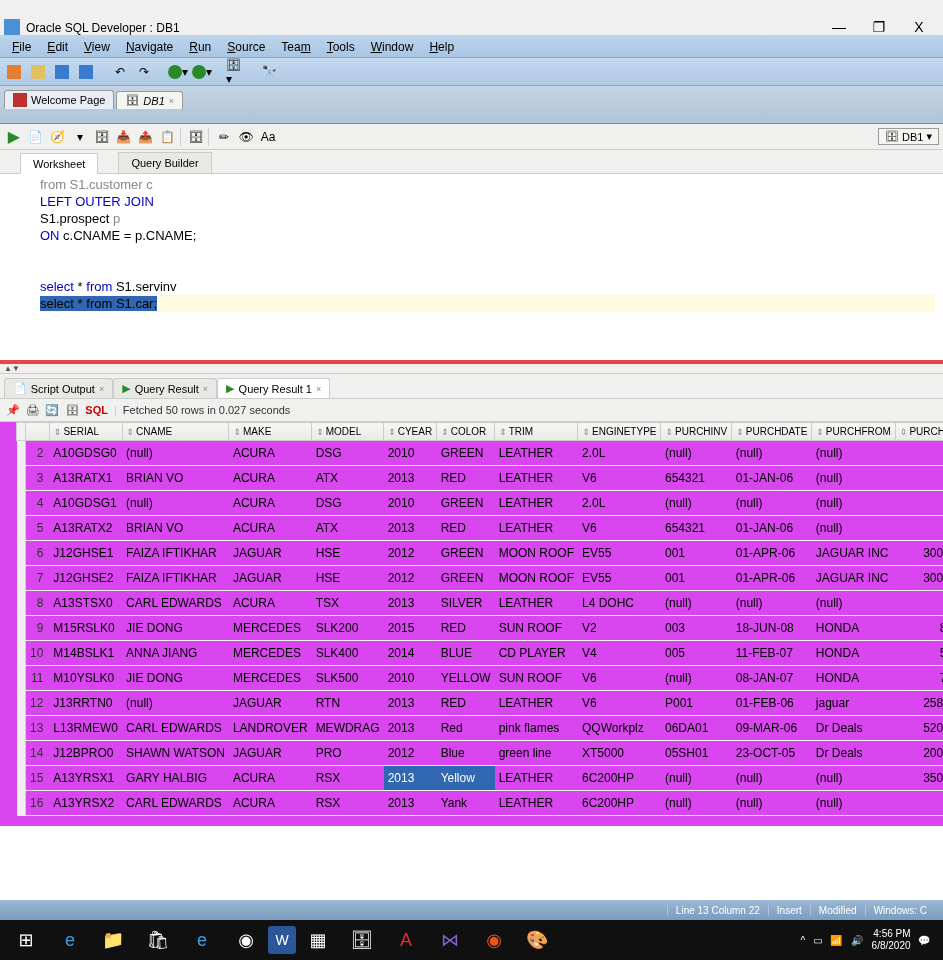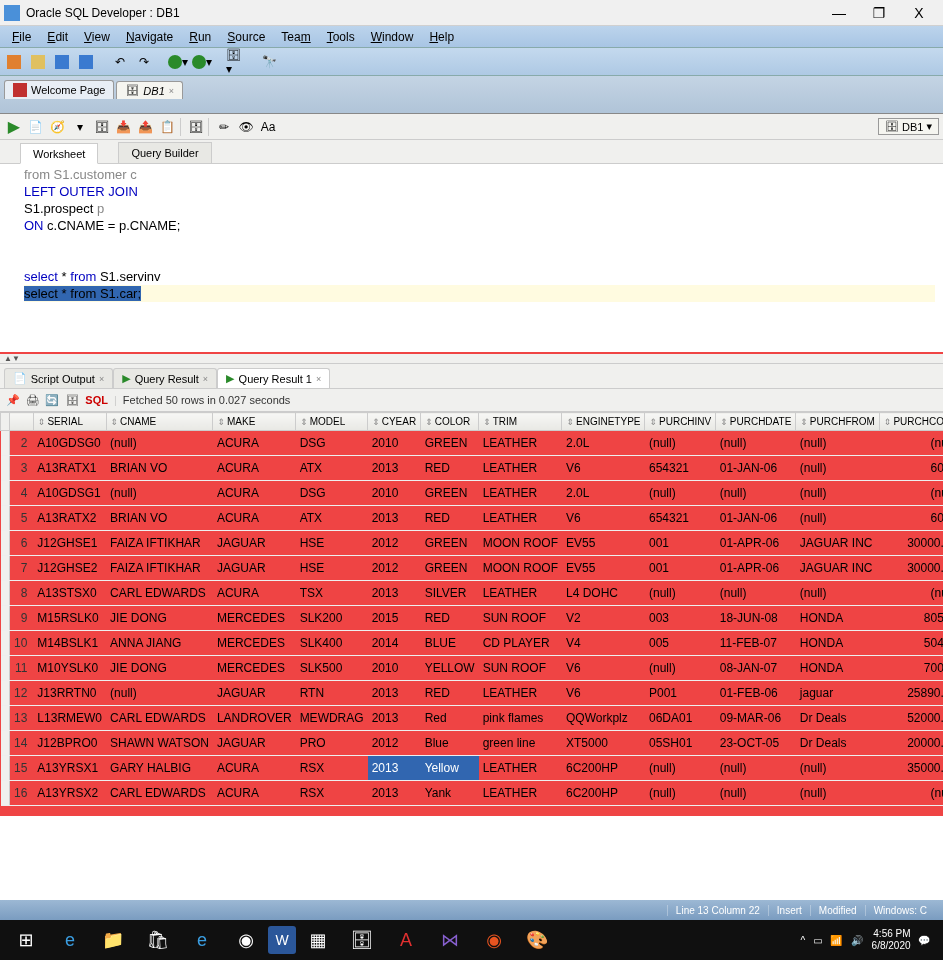--- a/index.html
+++ b/index.html
@@ -1,19 +1,19 @@
 <!DOCTYPE html>
 <html><head>
 <meta charset="utf-8">
 <style>
   * { box-sizing: border-box; margin: 0; padding: 0; font-family: "Segoe UI", Tahoma, sans-serif; }
   body { background: #ffffff; font-size: 11px; width: 943px; height: 960px; overflow: hidden; position: relative; }
 
   
-  .title-bar { height: 26px; background: #f0f0f0; display: flex; align-items: center; padding: 0 4px; border-bottom: 1px solid #d0d0d0; }
+  .title-bar { height: 36px; background: #f0f0f0; display: flex; align-items: flex-end; padding: 0 4px; border-bottom: 1px solid #d0d0d0; }
   .title-bar .icon { width: 16px; height: 16px; background: #4a90d9; margin-right: 6px; }
   .title-bar .title { flex: 1; font-size: 12px; }
   .title-bar .win-btn { width: 40px; text-align: center; font-size: 14px; cursor: default; }
 
   
   .menu-bar { height: 22px; background: linear-gradient(#bcd4ec, #a8c5e4); display: flex; align-items: center; padding: 0 4px; border-bottom: 1px solid #8aa; }
   .menu-bar .menu-item { padding: 2px 8px; font-size: 12px; }
   .menu-bar .menu-item u { text-decoration: underline; }
 
   
@@ -30,42 +30,42 @@
   .ws-toolbar { height: 26px; background: #f0f0ee; display: flex; align-items: center; padding: 0 4px; gap: 2px; border-bottom: 1px solid #ccc; }
   .ws-toolbar .right { margin-left: auto; display: flex; align-items: center; gap: 4px; }
   .conn-btn { border: 1px solid #999; background: #f5f5f0; padding: 1px 6px; font-size: 11px; display: flex; align-items: center; gap: 3px; }
 
   
   .sub-tabs { height: 24px; background: #f0f0ee; display: flex; border-bottom: 1px solid #ccc; }
   .sub-tab { padding: 4px 12px; border: 1px solid #ccc; border-bottom: none; background: #e8e8e4; font-size: 11px; margin-top: 2px; margin-left: 20px; }
   .sub-tab.active { background: #fff; border-bottom: 1px solid #fff; position: relative; top: 1px; }
 
   
-  .editor { background: #fff; padding: 2px 8px 2px 24px; font-family: Consolas, monospace; font-size: 13px; line-height: 17px; height: 190px; border-bottom: 2px solid #ef4444; position: relative; }
+  .editor { background: #fff; padding: 2px 8px 2px 40px; font-family: Consolas, monospace; font-size: 13px; line-height: 17px; height: 190px; border-bottom: 4px solid #ef4444; position: relative; }
   .editor .line { white-space: pre; }
   .kw { color: #0000c0; }
   .grey { color: #888; }
   .sel { background: #3166b0; color: #000000; }
   .hl-line { background: #fffbe0; }
   .splitter { height: 10px; background: #f0f0ee; border-bottom: 1px solid #ccc; display:flex; align-items:center; padding-left:4px; font-size:8px; color:#555;}
 
   
   .result-tabs { height: 24px; background: #f0f0ee; display: flex; align-items: flex-end; padding: 2px 4px 0 4px; }
   .result-tab { background: #e8e8e4; border: 1px solid #ccc; border-bottom: none; padding: 3px 8px; font-size: 11px; display: flex; align-items: center; gap: 4px; border-radius: 3px 3px 0 0; }
   .result-tab.active { background: #fff; }
   .result-tab .close { font-size: 9px; color: #888; }
   .result-tab .play { color: #2a8a2a; }
 
   
   .res-toolbar { height: 24px; background: #f0f0ee; border-top: 1px solid #ccc; border-bottom: 1px solid #ccc; display: flex; align-items: center; padding: 0 6px; gap: 6px; font-size: 11px; color: #333; }
   .res-toolbar .pin { color: #c00; }
   .res-toolbar .sql { color: #c00; font-weight: bold; }
 
   
-  .grid-wrap { height: 404px; overflow: hidden; background: #ef4444; position: relative; }
+  .grid-wrap { height: 404px; overflow: hidden; background: #d946ef; position: relative; padding-left: 16px; }
   .grid { border-collapse: collapse; font-family: "Courier New", monospace; font-size: 12px; width: 100%; }
   .grid th { background: linear-gradient(#f7f7f5, #e8e8e4); border: 1px solid #ccc; padding: 3px 4px; font-weight: normal; font-size: 10px; text-align: left; position: relative; white-space: nowrap; }
   .grid th .sort { color: #888; font-size: 9px; margin-right: 2px; }
   .grid td { border-bottom: 1px solid #eee; padding: 4px 4px; white-space: nowrap; height: 25px; }
   .grid td.num { text-align: right; }
   .grid .rownum { text-align: right; padding-right: 6px; width: 24px; color: #333; }
   .grid .gutter { width: 14px; background: #f0f0ee; border-right: 1px solid #ccc; }
   .cell-sel { background: #3166b0; color: #fff; }
 
   

